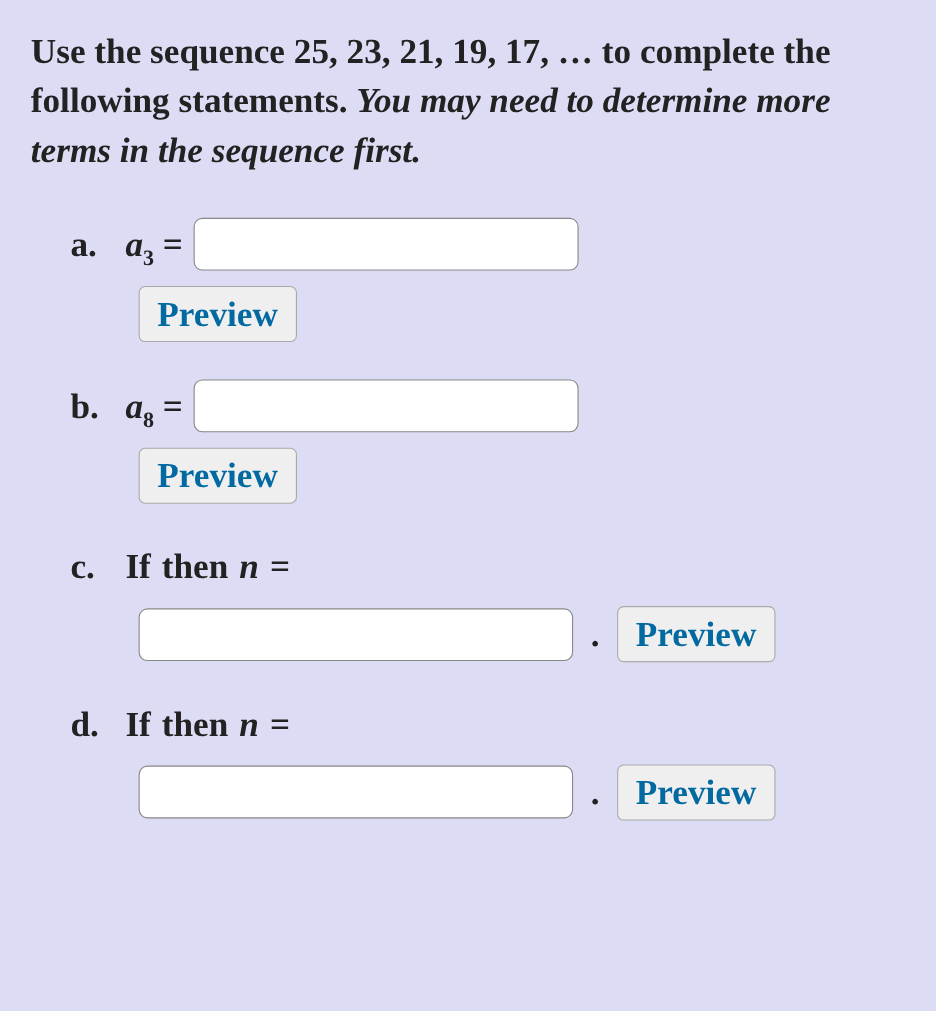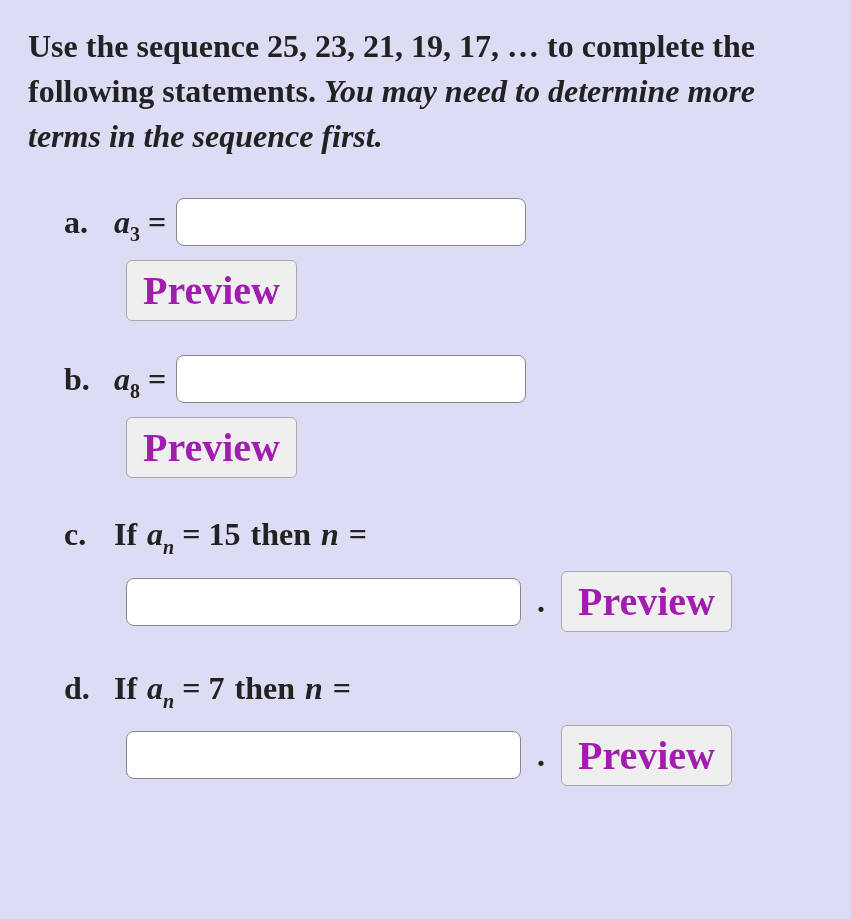--- a/index.html
+++ b/index.html
@@ -62,27 +62,27 @@
       width: 395px;
       height: 48px;
       border: 1px solid #888;
       border-radius: 8px;
       font-size: 24px;
       padding: 4px 10px;
       background: #fff;
     }
     button.preview {
       font-family: Georgia, 'Times New Roman', serif;
-      font-size: 40px;
+      font-size: 32px;
       background: #efefef;
       border: 1px solid #aaa;
       border-radius: 6px;
       padding: 6px 16px;
       cursor: pointer;
-      color: #a21caf;
+      color: #0369a1;
     }
     .indent-preview {
       margin-top: 14px;
       margin-left: 62px;
     }
     .second-line-cd {
       display: flex;
       align-items: center;
       gap: 14px;
       margin-top: 14px;
@@ -131,45 +131,35 @@
     </div>
     <div class="indent-preview">
       <button class="preview">Preview</button>
     </div>
   </div>
 
   <div class="item">
     <div class="item-line">
       <span class="item-label">c.</span>
       <span>If</span>
-      <span>
-        <span class="mathvar">a</span><span class="sub n-sub">n</span>
-        <span>=</span>
-        <span>15</span>
-      </span>
       <span>then</span>
       <span class="mathvar">n</span>
       <span>=</span>
     </div>
     <div class="second-line-cd">
       <input type="text" class="answer-short" style="">
       <span class="dot">.</span>
       <button class="preview">Preview</button>
     </div>
   </div>
 
   <div class="item">
     <div class="item-line">
       <span class="item-label">d.</span>
       <span>If</span>
-      <span>
-        <span class="mathvar">a</span><span class="sub n-sub">n</span>
-        <span>=</span>
-        <span>7</span>
-      </span>
       <span>then</span>
       <span class="mathvar">n</span>
       <span>=</span>
     </div>
     <div class="second-line-cd">
       <input type="text" class="answer-short" style="">
       <span class="dot">.</span>
       <button class="preview">Preview</button>
     </div>
   </div>

